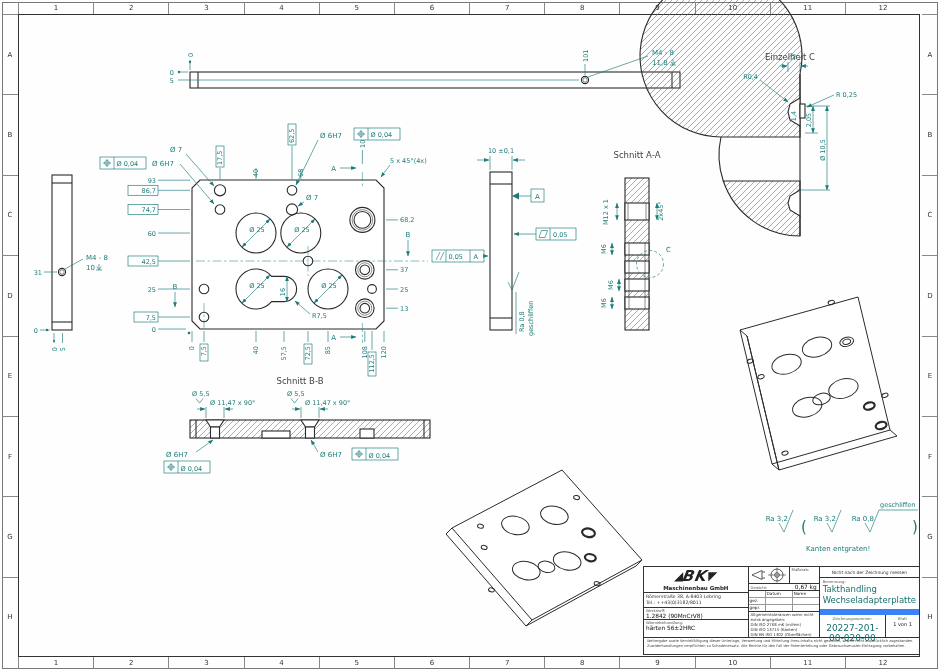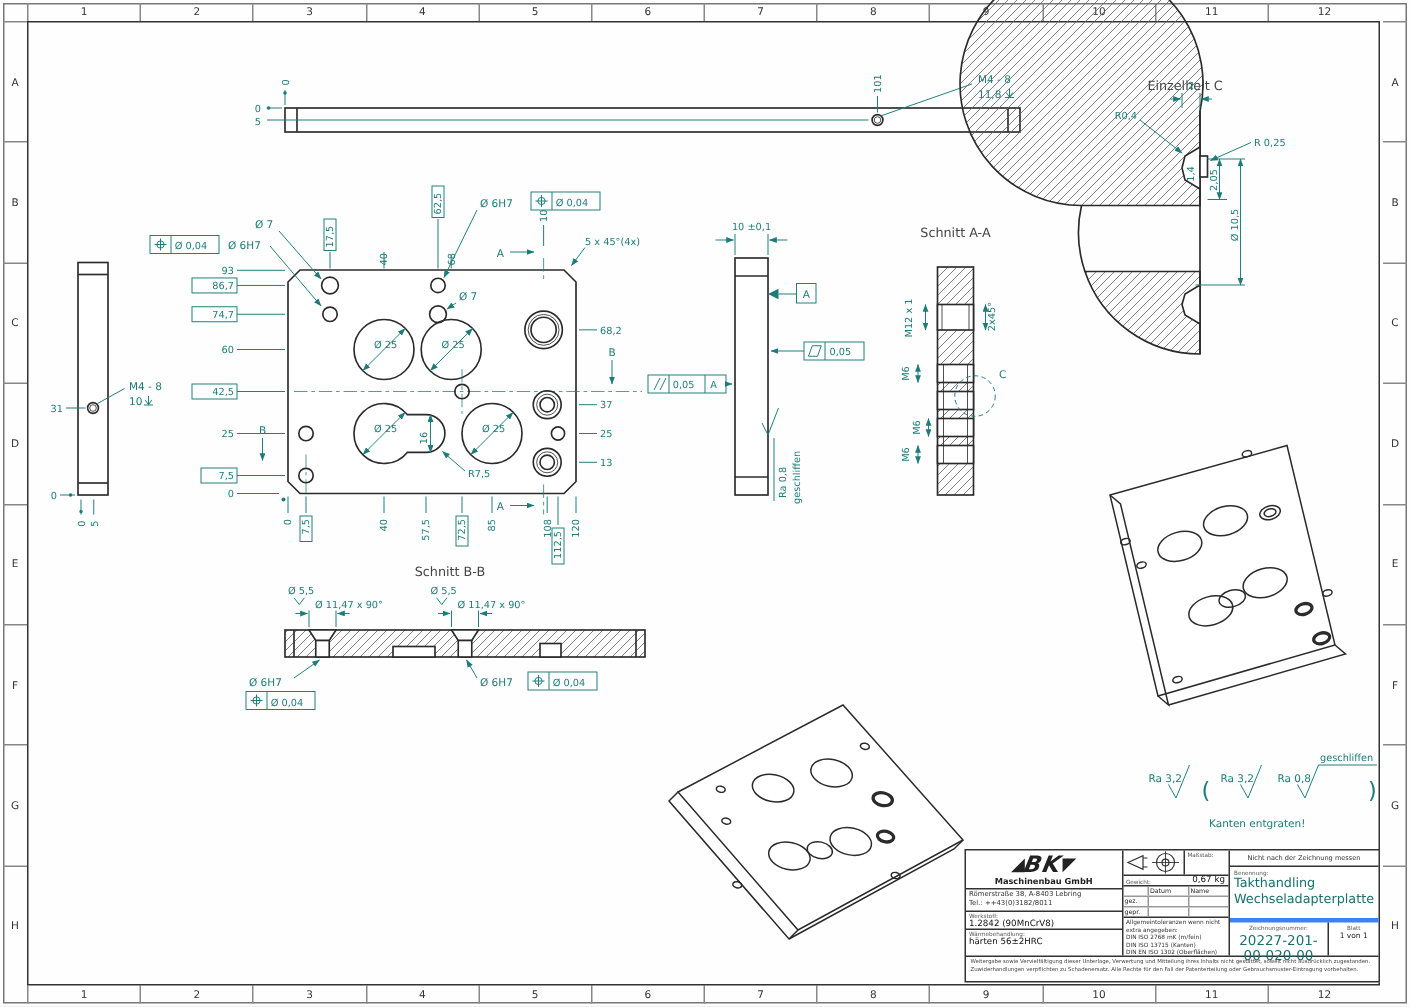--- a/index.html
+++ b/index.html
@@ -43,21 +43,21 @@
   .val{font-size:5.8px;color:#111;}
   .proj{display:flex;height:17px;border-bottom:1px solid #333;align-items:center;}
   .wrow{display:flex;border-bottom:1px solid #333;height:11px;align-items:center;padding:0 2px;justify-content:space-between;}
   .dntab{display:flex;flex-direction:column;border-bottom:1px solid #333;font-size:4.2px;}
   .dntab .r{display:flex;border-top:0.5px solid #999;}
   .dntab .r:first-child{border-top:none;}
   .dntab .c{flex:1;padding:0 1px;height:6px;border-left:0.5px solid #999;}
   .dntab .c:first-child{border-left:none;width:14px;flex:none;}
   .tol{font-size:3.9px;line-height:1.25;padding:1px 2px;color:#333;}
   .note{height:10px;border-bottom:1px solid #333;font-size:4.4px;display:flex;align-items:center;justify-content:center;color:#333;}
-  .bene{flex:1;border-bottom:3px solid #3b82f6;padding:1px 3px;}
+  .bene{flex:1;border-bottom:6px solid #3b82f6;padding:1px 3px;}
   .ttl{color:#17706e;font-size:8.5px;line-height:1.25;}
   .numrow{display:flex;height:22px;text-align:center;}
   .numcell{flex:1;padding:1px 3px;}
   .num{color:#17706e;font-size:9px;padding-top:2px;}
   .sheetcell{width:34px;border-left:1px solid #333;padding:1px 2px;box-sizing:border-box;}
   .discl{border-top:1px solid #333;height:17px;font-size:3.6px;color:#444;padding:1px 3px;line-height:1.3;box-sizing:border-box;}
 </style>
 </head>
 <body>
 

